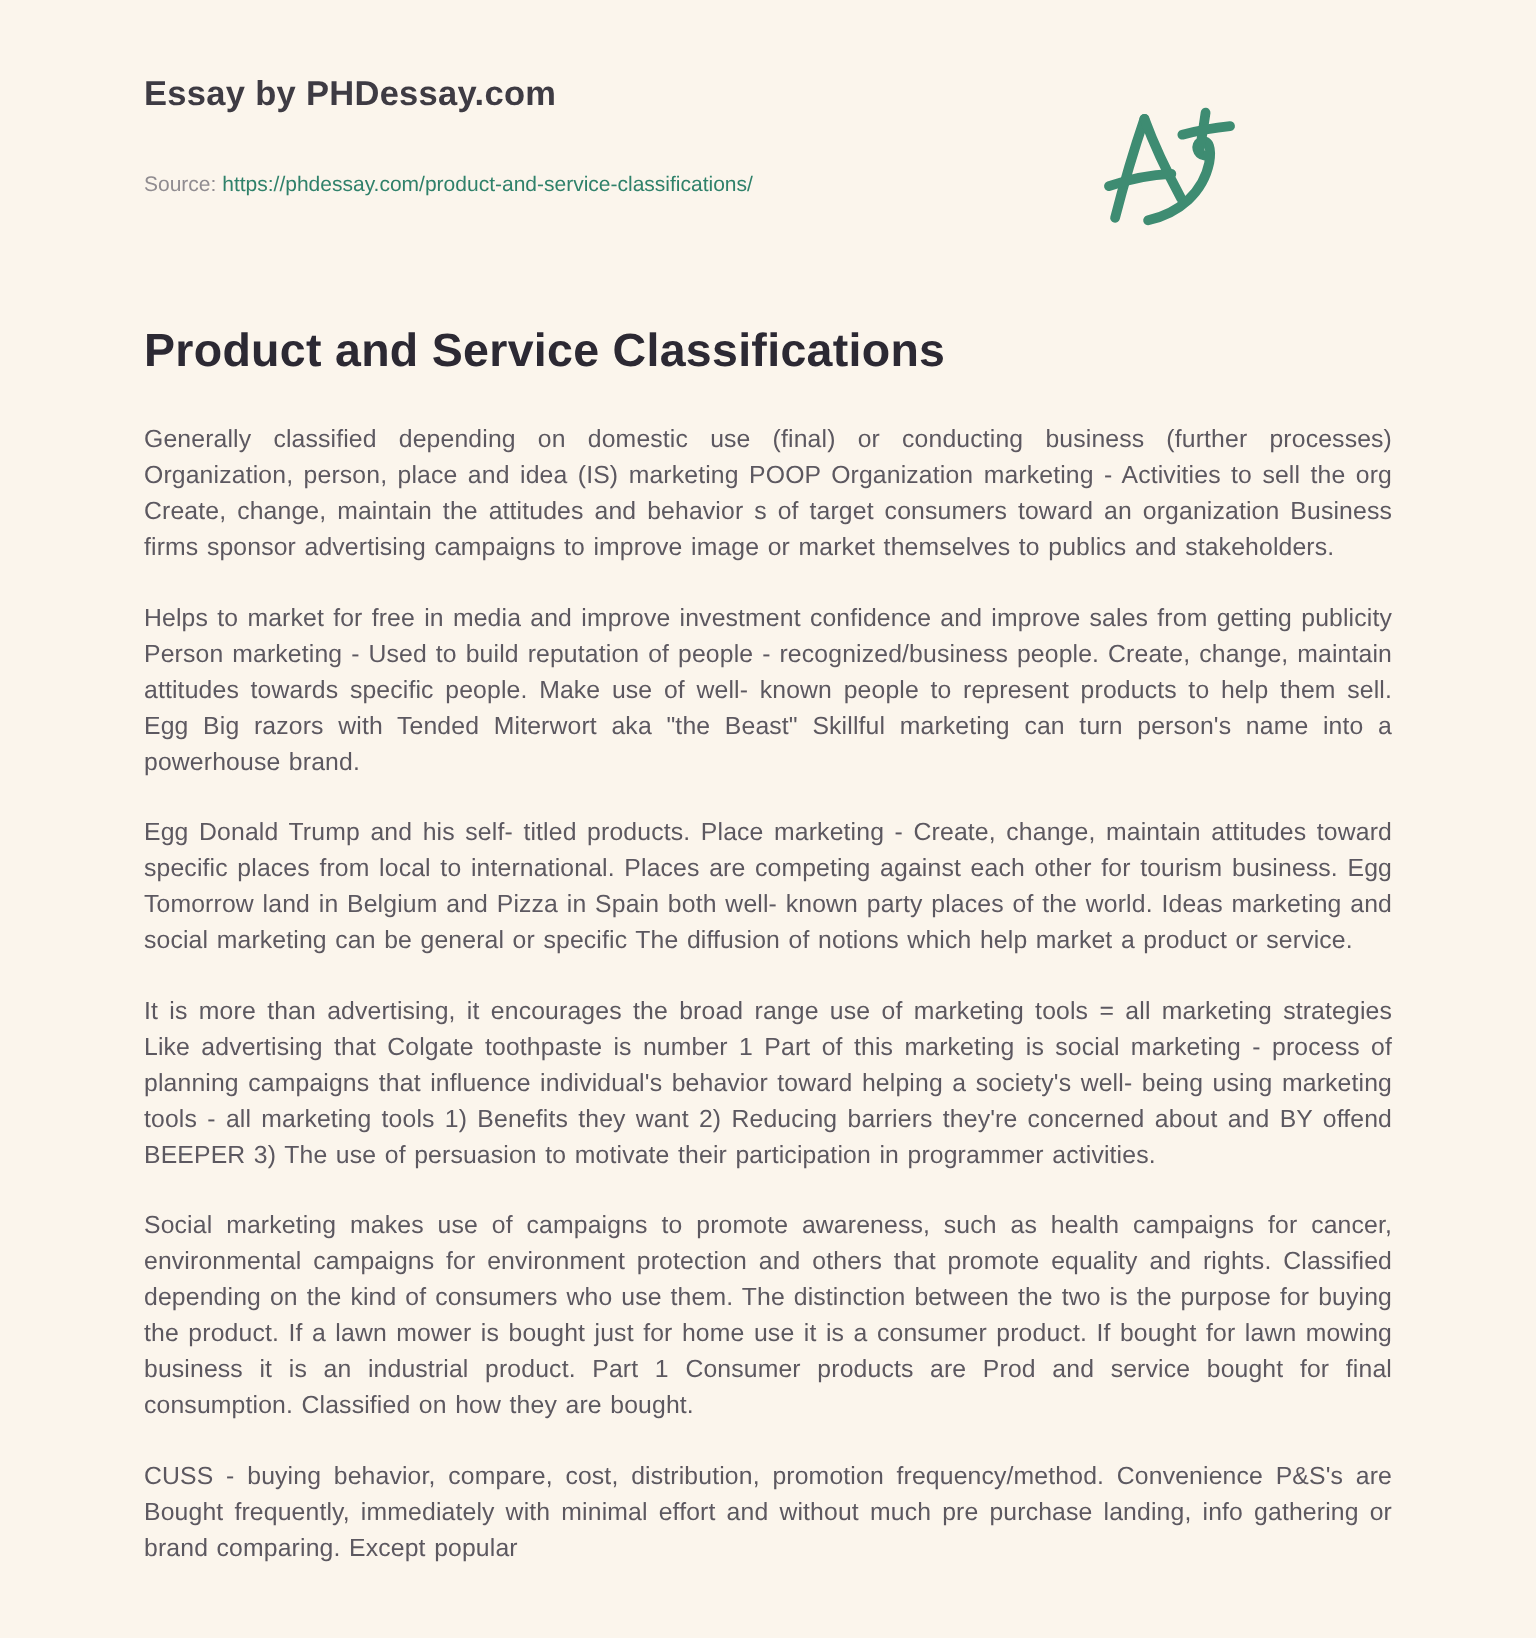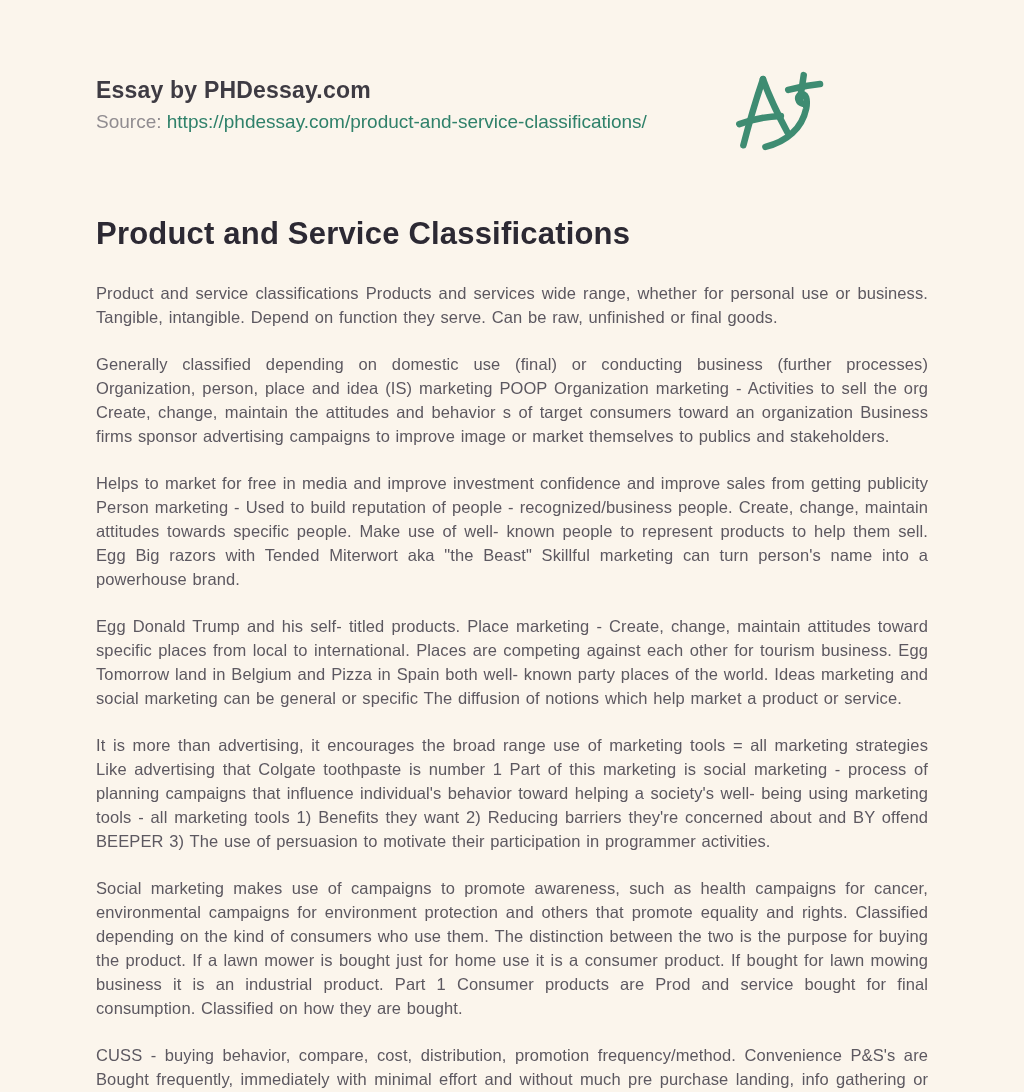--- a/index.html
+++ b/index.html
@@ -10,33 +10,33 @@
     font-family: "Liberation Sans", sans-serif;
     overflow: hidden;
   }
   .page {
     position: relative;
     width: 1024px;
     height: 1092px;
     padding: 0 96px;
   }
   .header {
-    padding-top: 76px;
+    padding-top: 48px;
     position: relative;
   }
   .byline {
     font-size: 23px;
     font-weight: 700;
     color: #3E3B43;
     line-height: 28px;
     letter-spacing: 0.2px;
   }
   .source-row {
-    margin-top: 8px;
-    font-size: 19px;
+    margin-top: 36px;
+    font-size: 14px;
     line-height: 20px;
     color: #908C90;
   }
   .source-link {
     color: #2F816A;
     text-decoration: none;
     cursor: pointer;
   }
   .logo {
     position: absolute;
@@ -89,21 +89,20 @@
           <path d="M99 15 Q97 30 94 46"></path>
           <path d="M80 33 Q99 28 119 26"></path>
         </g>
       </svg>
     </div>
   </div>
 
   <h1 class="title">Product and Service Classifications</h1>
 
   <div class="essay-body">
-    <p>Product and service classifications Products and services wide range, whether for personal use or business. Tangible, intangible. Depend on function they serve. Can be raw, unfinished or final goods.</p>
     <p>Generally classified depending on domestic use (final) or conducting business (further processes) Organization, person, place and idea (IS) marketing POOP Organization marketing - Activities to sell the org Create, change, maintain the attitudes and behavior s of target consumers toward an organization Business firms sponsor advertising campaigns to improve image or market themselves to publics and stakeholders.</p>
     <p>Helps to market for free in media and improve investment confidence and improve sales from getting publicity Person marketing - Used to build reputation of people - recognized/business people. Create, change, maintain attitudes towards specific people. Make use of well- known people to represent products to help them sell. Egg Big razors with Tended Miterwort aka "the Beast" Skillful marketing can turn person's name into a powerhouse brand.</p>
     <p>Egg Donald Trump and his self- titled products. Place marketing - Create, change, maintain attitudes toward specific places from local to international. Places are competing against each other for tourism business. Egg Tomorrow land in Belgium and Pizza in Spain both well- known party places of the world. Ideas marketing and social marketing can be general or specific The diffusion of notions which help market a product or service.</p>
     <p>It is more than advertising, it encourages the broad range use of marketing tools = all marketing strategies Like advertising that Colgate toothpaste is number 1 Part of this marketing is social marketing - process of planning campaigns that influence individual's behavior toward helping a society's well- being using marketing tools - all marketing tools 1) Benefits they want 2) Reducing barriers they're concerned about and BY offend BEEPER 3) The use of persuasion to motivate their participation in programmer activities.</p>
     <p>Social marketing makes use of campaigns to promote awareness, such as health campaigns for cancer, environmental campaigns for environment protection and others that promote equality and rights. Classified depending on the kind of consumers who use them. The distinction between the two is the purpose for buying the product. If a lawn mower is bought just for home use it is a consumer product. If bought for lawn mowing business it is an industrial product. Part 1 Consumer products are Prod and service bought for final consumption. Classified on how they are bought.</p>
     <p>CUSS - buying behavior, compare, cost, distribution, promotion frequency/method. Convenience P&amp;S's are Bought frequently, immediately with minimal effort and without much pre purchase landing, info gathering or brand comparing. Except popular</p>
   </div>
 
 </div>
 

